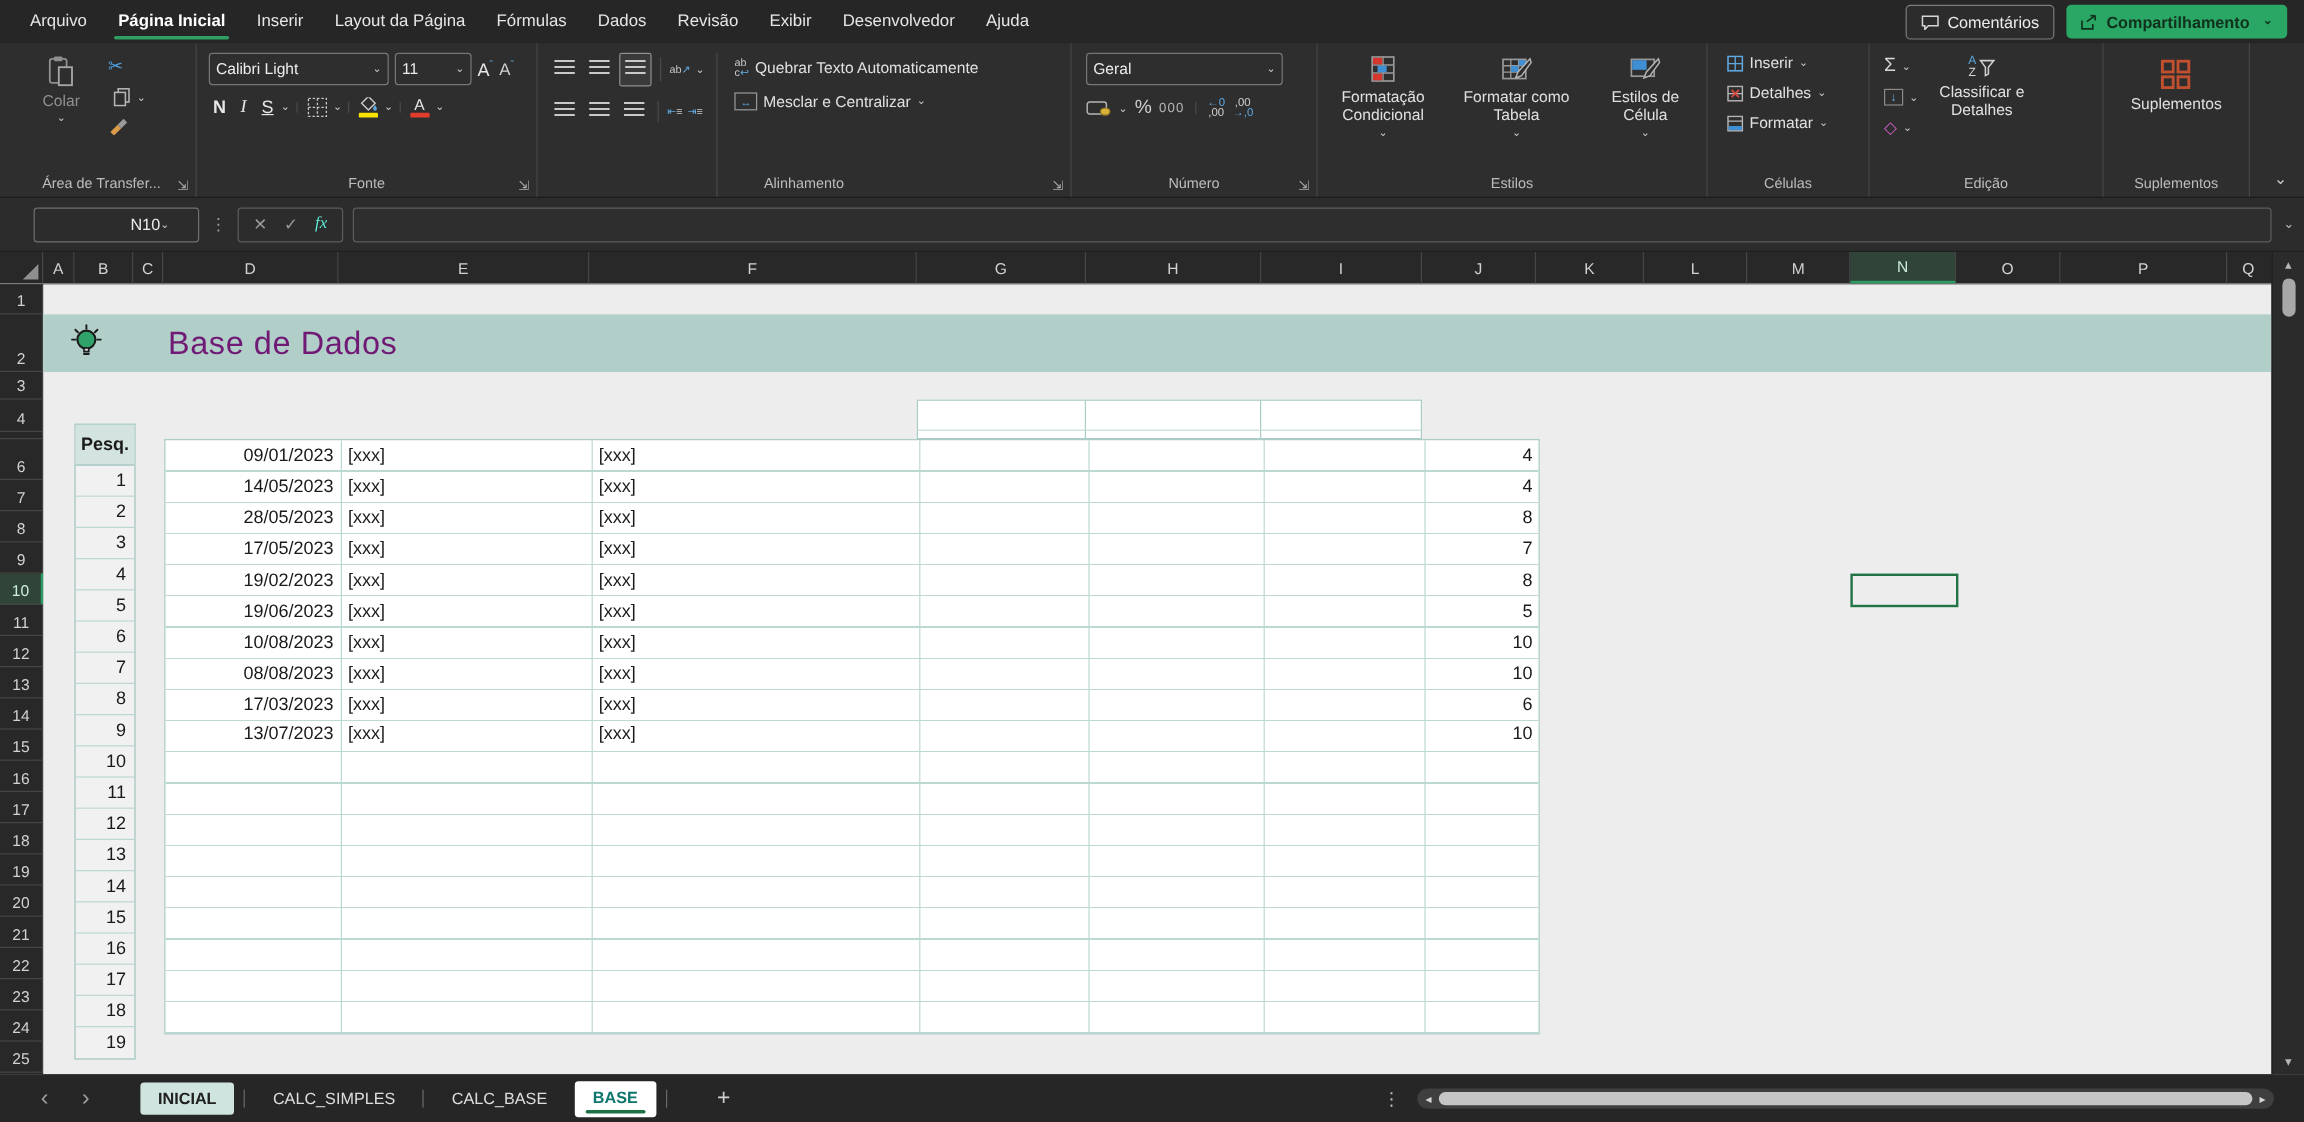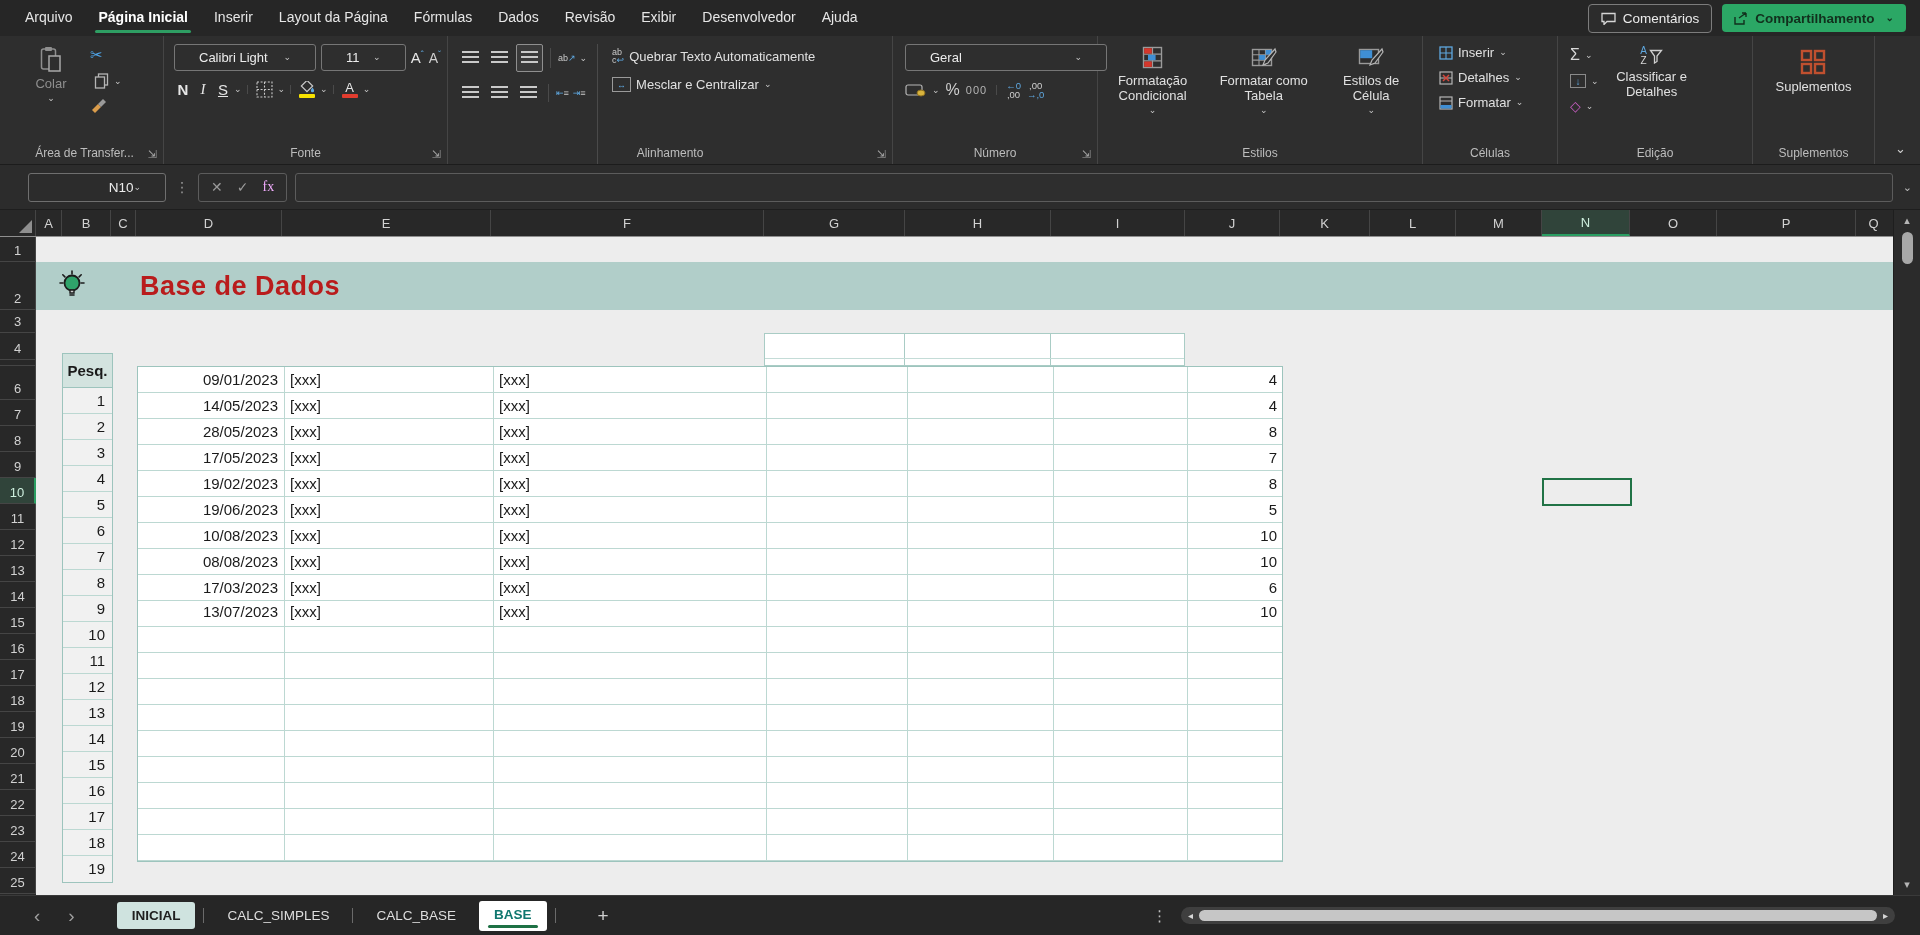--- a/index.html
+++ b/index.html
@@ -33,21 +33,21 @@
     font-size:13px;color:#e0e0e0;text-align:center;line-height:15px;padding:4px 6px;border-radius:3px}
   .sep-v{width:1px;background:#4a4a4a;align-self:stretch;margin:4px 3px}
   
   #grp-clipboard{width:158px;display:flex;gap:4px;padding-left:10px}
   #paste-btn{width:58px;color:#8f8f8f}
   #clip-mini{display:flex;flex-direction:column;gap:7px;padding-top:4px}
   #cut-icon{color:#4ea3e6;font-size:15px}
   
   #grp-font{width:284px;padding:8px 6px 0 10px}
   .combo{display:flex;align-items:center;justify-content:space-between;border:1px solid #767676;
-    border-radius:3px;height:25px;font-size:13px;color:#ececec;padding:0 24px;background:#2e2e2e}
+    border-radius:3px;height:25px;font-size:13px;color:#ececec;padding:0 5px;background:#2e2e2e}
   .row{display:flex;align-items:center}
   .fmt-letter{font-size:15px;color:#e6e6e6;width:18px;text-align:center}
   .colorbar{display:inline-block;width:16px;height:4px;border-radius:1px;margin-top:1px}
   
   #grp-align{width:445px;padding:8px 4px 0 10px;display:flex}
   .al{display:inline-block;width:17px;height:12px;
     background:repeating-linear-gradient(to bottom,#c9c9c9 0 1.6px,transparent 1.6px 5.2px)}
   .albox{padding:4px;border-radius:2px}
   .albox.sel{border:1px solid #8f8f8f;background:#3a3a3a}
   .tiny2{display:inline-block;font-size:9px;line-height:8px;color:#c9c9c9;text-align:left}
@@ -67,21 +67,21 @@
   #ribbon-collapse{position:absolute;right:14px;bottom:8px;font-size:13px;color:#cfcfcf}
   
   #fbar{position:absolute;top:165px;left:0;width:1920px;height:45px;background:#2c2c2c;
     border-bottom:1px solid #1e1e1e;display:flex;align-items:center;box-sizing:border-box;padding-left:28px}
   #namebox{width:88px;height:27px;border:1px solid #6f6f6f;border-radius:3px;display:flex;
     align-items:center;justify-content:flex-end;padding:0 24px;font-size:13.5px;color:#ececec}
   #fbar .dots{color:#9a9a9a;margin:0 9px;font-size:14px}
   #fbar-btns{display:flex;align-items:center;gap:2px;border:1px solid #5c5c5c;border-radius:3px;
     height:27px;padding:0 6px;color:#9a9a9a}
   #fbar-btns span{padding:0 6px;font-size:14px}
-  #fx-btn{font-family:"Liberation Serif",serif;color:#f0abfc;font-size:15px}
+  #fx-btn{font-family:"Liberation Serif",serif;font-style:italic;color:#5eead4;font-size:15px}
   #formula-input{flex:1;height:27px;border:1px solid #5c5c5c;border-radius:3px;margin:0 10px 0 8px;
     background:#2e2e2e}
   #fbar-expand{color:#bdbdbd;font-size:11px;margin-right:8px}
   
   #grid{position:absolute;top:210px;left:0;width:1920px;height:685px;background:#262626}
   #colheads{position:absolute;top:0;left:0;height:27px;width:1893px;display:flex;
     border-bottom:1px solid #8f8f8f;box-sizing:border-box;background:#282828}
   .colh{border-right:1px solid #454545;box-sizing:border-box;display:flex;align-items:center;
     justify-content:center;font-size:13px;color:#d2d2d2;height:100%}
   .colh.hsel{background:#30443a;color:#cdeedd;border-bottom:2px solid #2a9e62}
@@ -89,21 +89,21 @@
   #corner::after{content:"";position:absolute;right:3px;bottom:3px;border-style:solid;
     border-width:0 0 13px 13px;border-color:transparent transparent #8f8f8f transparent}
   #rowheads{position:absolute;top:27px;left:0;width:36px;bottom:0;background:#282828}
   .rowh{border-bottom:1px solid #454545;border-right:1px solid #454545;box-sizing:border-box;
     display:flex;align-items:flex-end;justify-content:center;font-size:13px;color:#d2d2d2;
     padding-bottom:3px}
   .rowh.hsel{background:#30443a;color:#cdeedd;border-right:2px solid #2a9e62}
   #sheet{position:absolute;top:27px;left:36px;width:1857px;height:658px;background:#ededed;overflow:hidden}
   #banner{position:absolute;top:25px;left:0;width:1857px;height:48px;background:#b1cec9;
     display:flex;align-items:center}
-  #sheet-title{position:absolute;left:104px;font-size:27px;font-weight:700;color:#b91c1c;letter-spacing:.5px}
+  #sheet-title{position:absolute;left:104px;font-size:27px;font-weight:400;color:#701a75;letter-spacing:.5px}
   #bulb{position:absolute;left:22px;top:8px}
   #input-boxes{position:absolute;left:728px;top:96px;width:421px;height:33px;display:flex;
     border:1px solid #a9ccc5;background:#fff;box-sizing:border-box}
   #input-boxes .ib{box-sizing:border-box;border-right:1px solid #a9ccc5;height:100%}
   #input-boxes .ib:last-child{border-right:none}
   #input-boxes::after{content:"";position:absolute;left:0;right:0;bottom:6px;border-top:1px solid #c4dcd7}
   
   #pesq-block{position:absolute;left:26px;top:116px;width:49px;border:1px solid #9dc4bd;
     background:#f1f1f1;box-sizing:content-box}
   #pesq-head{height:34px;background:#d3e3df;display:flex;align-items:center;justify-content:center;

